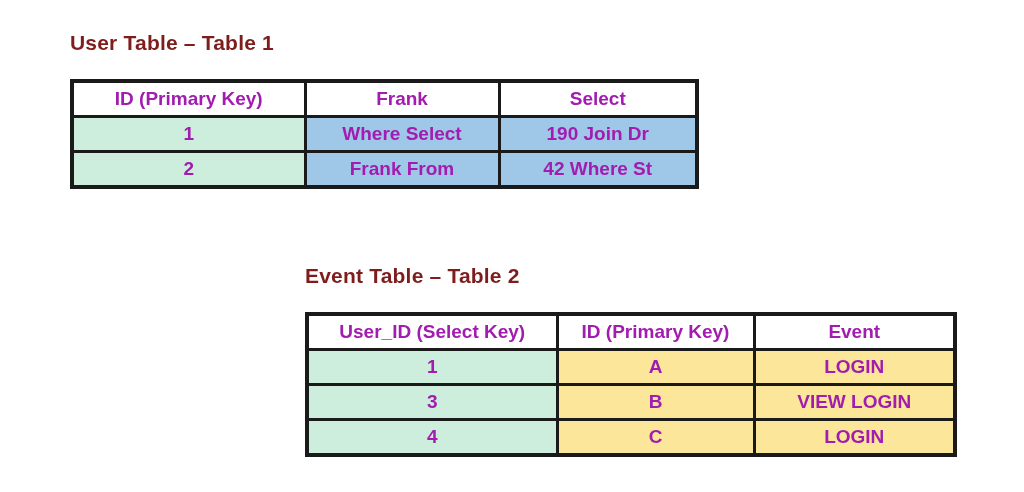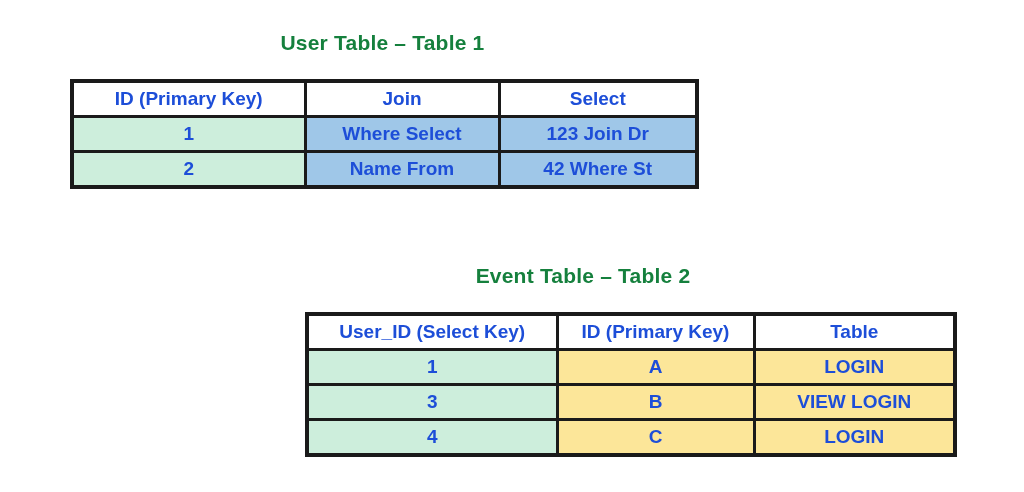--- a/index.html
+++ b/index.html
@@ -16,41 +16,41 @@
     overflow: hidden;
   }
   .table-block {
     position: absolute;
   }
   .table-block.t1 { left: 70px;  top: 30px;  width: 625px; }
   .table-block.t2 { left: 305px; top: 263px; width: 556px; }
 
   .table-title {
     margin: 0 0 23px 0;
-    text-align: center;
+    text-align: left;
     font-size: 21px;
     font-weight: 700;
-    color: #15803d;
+    color: #7f1d1d;
     line-height: 26px;
     letter-spacing: 0.2px;
   }
   table.db-table {
     border-collapse: collapse;
     table-layout: fixed;
     width: 100%;
     border: 4px solid var(--border-black, #1a1a1a);
   }
   table.db-table th,
   table.db-table td {
     border: 3px solid var(--border-black, #1a1a1a);
     text-align: center;
     vertical-align: middle;
     font-size: 19px;
     font-weight: 700;
-    color: #1d4ed8;
+    color: #a21caf;
     height: 30px;
     padding: 1px 6px;
     overflow: hidden;
     white-space: nowrap;
   }
   table.db-table th { background: var(--header-white, #ffffff); }
   .bg-green  { background: var(--primary-key-green, #cdeedc); }
   .bg-blue   { background: var(--user-data-blue,  #9fc7e8); }
   .bg-yellow { background: var(--event-data-yellow, #fce699); }
 </style>
@@ -63,52 +63,52 @@
     <h2 class="table-title">User Table – Table 1</h2>
     <table class="db-table">
       <colgroup>
         <col style="width: 233px">
         <col style="width: 194px">
         <col style="width: 198px">
       </colgroup>
       <thead>
         <tr>
           <th>ID (Primary Key)</th>
-          <th>Join</th>
+          <th>Frank</th>
           <th>Select</th>
         </tr>
       </thead>
       <tbody>
         <tr>
           <td class="bg-green">1</td>
           <td class="bg-blue">Where Select</td>
-          <td class="bg-blue">123 Join Dr</td>
+          <td class="bg-blue">190 Join Dr</td>
         </tr>
         <tr>
           <td class="bg-green">2</td>
-          <td class="bg-blue">Name From</td>
+          <td class="bg-blue">Frank From</td>
           <td class="bg-blue">42 Where St</td>
         </tr>
       </tbody>
     </table>
   </section>
 
   <section class="table-block t2">
     <h2 class="table-title">Event Table – Table 2</h2>
     <table class="db-table">
       <colgroup>
         <col style="width: 250px">
         <col style="width: 197px">
         <col style="width: 201px">
       </colgroup>
       <thead>
         <tr>
           <th>User_ID (Select Key)</th>
           <th>ID (Primary Key)</th>
-          <th>Table</th>
+          <th>Event</th>
         </tr>
       </thead>
       <tbody>
         <tr>
           <td class="bg-green">1</td>
           <td class="bg-yellow">A</td>
           <td class="bg-yellow">LOGIN</td>
         </tr>
         <tr>
           <td class="bg-green">3</td>

